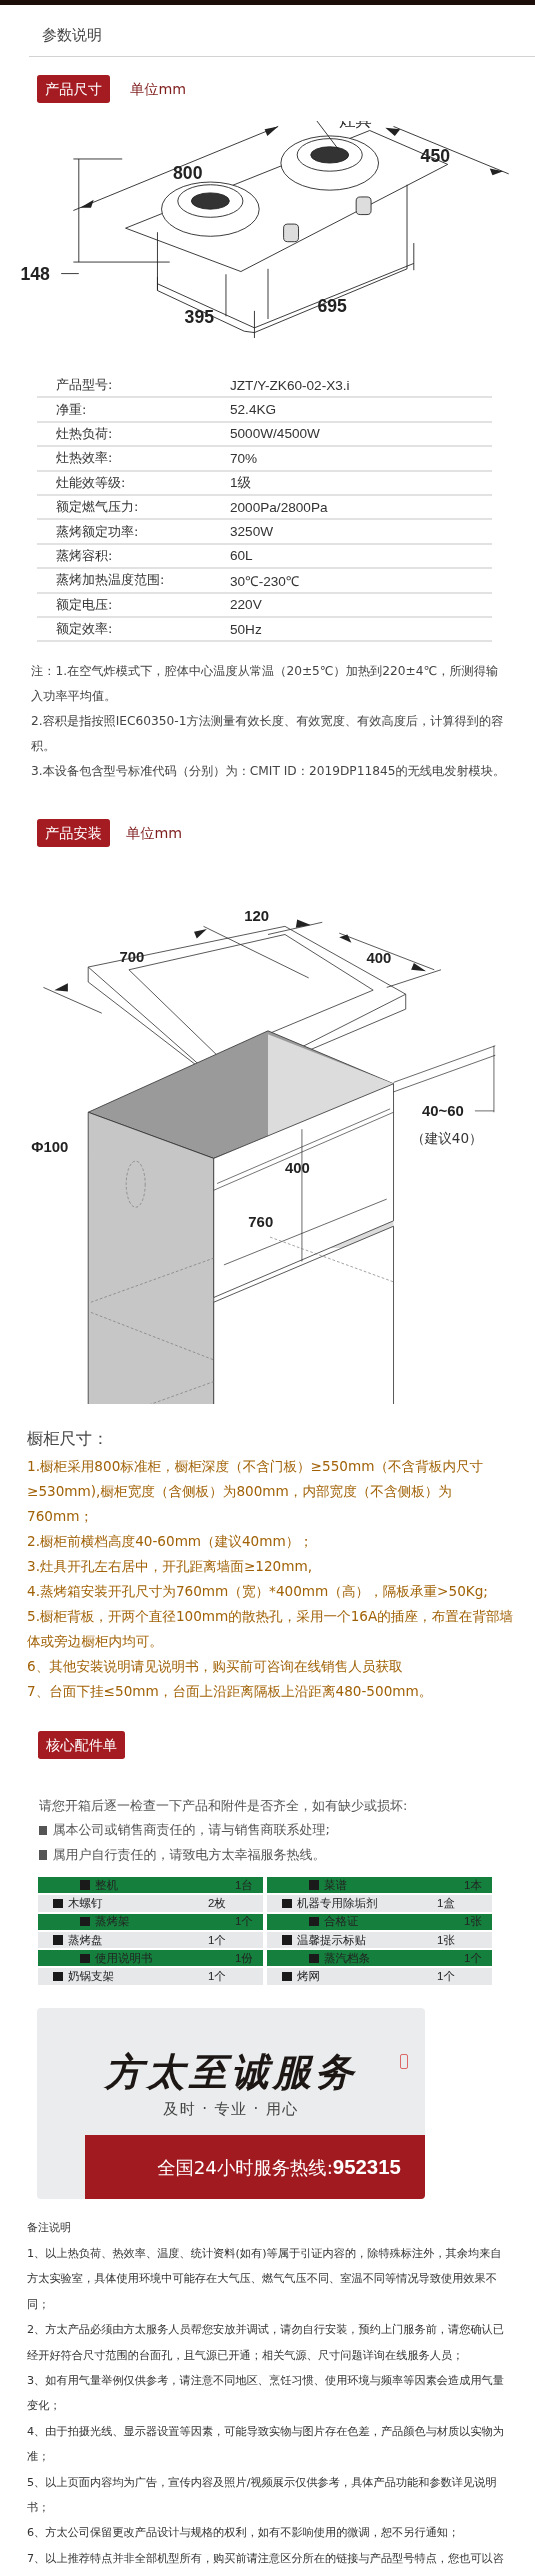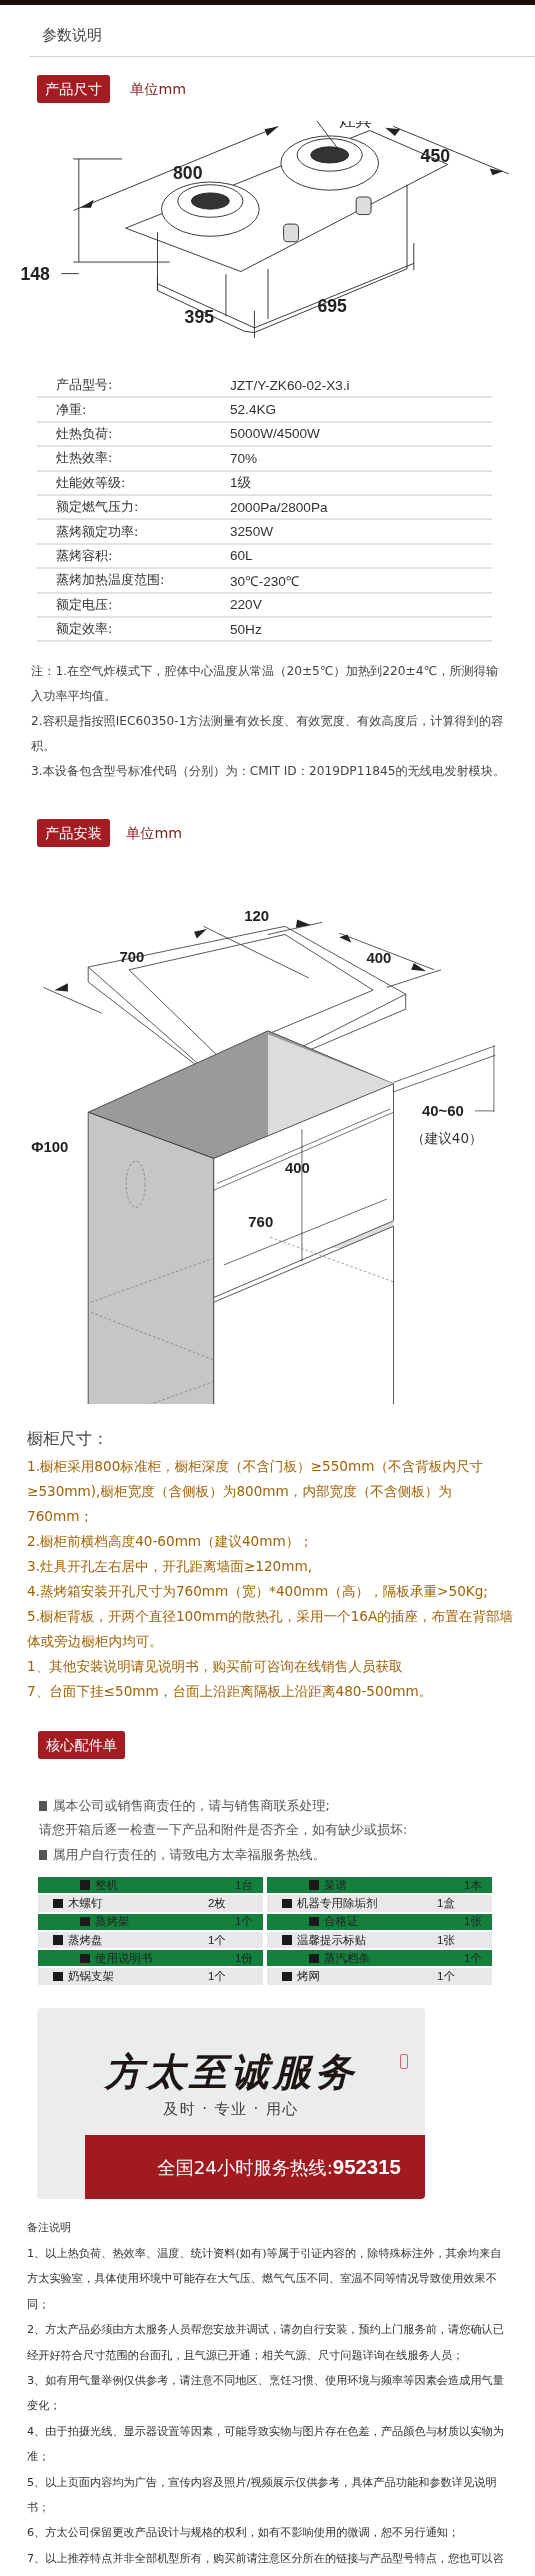--- a/index.html
+++ b/index.html
@@ -210,28 +210,28 @@
   <text class="dim-sm" x="185" y="1052">≥550</text>
 </svg>
 
 <div class="abs cab-title">橱柜尺寸：</div>
 <div class="abs cab-list">
   <div>1.橱柜采用800标准柜，橱柜深度（不含门板）≥550mm（不含背板内尺寸≥530mm),橱柜宽度（含侧板）为800mm，内部宽度（不含侧板）为760mm；</div>
   <div>2.橱柜前横档高度40-60mm（建议40mm）；</div>
   <div>3.灶具开孔左右居中，开孔距离墙面≥120mm,</div>
   <div>4.蒸烤箱安装开孔尺寸为760mm（宽）*400mm（高），隔板承重&gt;50Kg;</div>
   <div>5.橱柜背板，开两个直径100mm的散热孔，采用一个16A的插座，布置在背部墙体或旁边橱柜内均可。</div>
-  <div>1、其他安装说明请见说明书，购买前可咨询在线销售人员获取</div>
+  <div>6、其他安装说明请见说明书，购买前可咨询在线销售人员获取</div>
   <div>7、台面下挂≤50mm，台面上沿距离隔板上沿距离480-500mm。</div>
 </div>
 
 <div class="abs badge" style="left:38px;top:1731px;">核心配件单</div>
 <div class="abs intro">
+  <div>请您开箱后逐一检查一下产品和附件是否齐全，如有缺少或损坏:</div>
   <div><span class="bullet-sq"></span><span>属本公司或销售商责任的，请与销售商联系处理;</span></div>
-  <div>请您开箱后逐一检查一下产品和附件是否齐全，如有缺少或损坏:</div>
   <div><span class="bullet-sq"></span><span>属用户自行责任的，请致电方太幸福服务热线。</span></div>
 </div>
 
 <div class="abs parts">
   <div class="part dark">
       <span class="sq"></span>
       <span class="nm">整机</span>
       <span class="qty">1台</span>
     </div>
   <div class="part dark">

